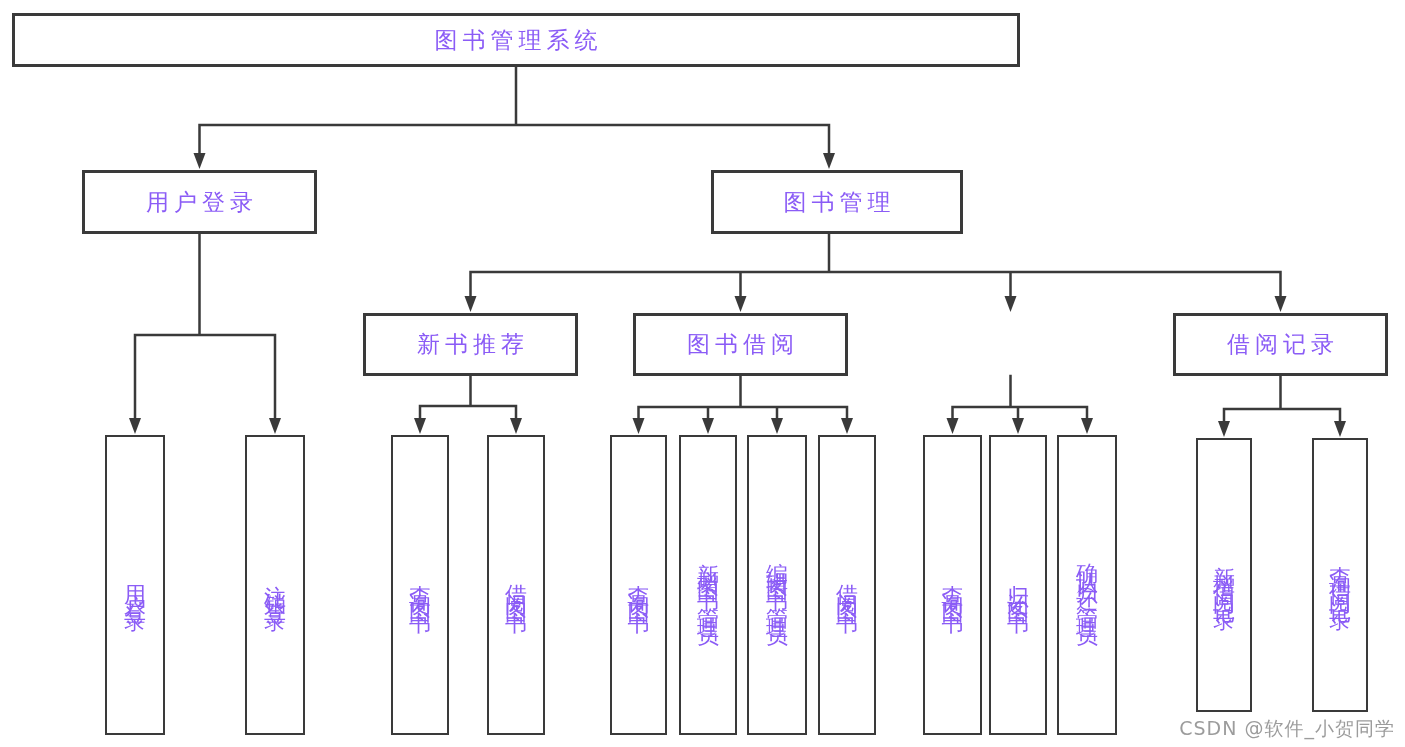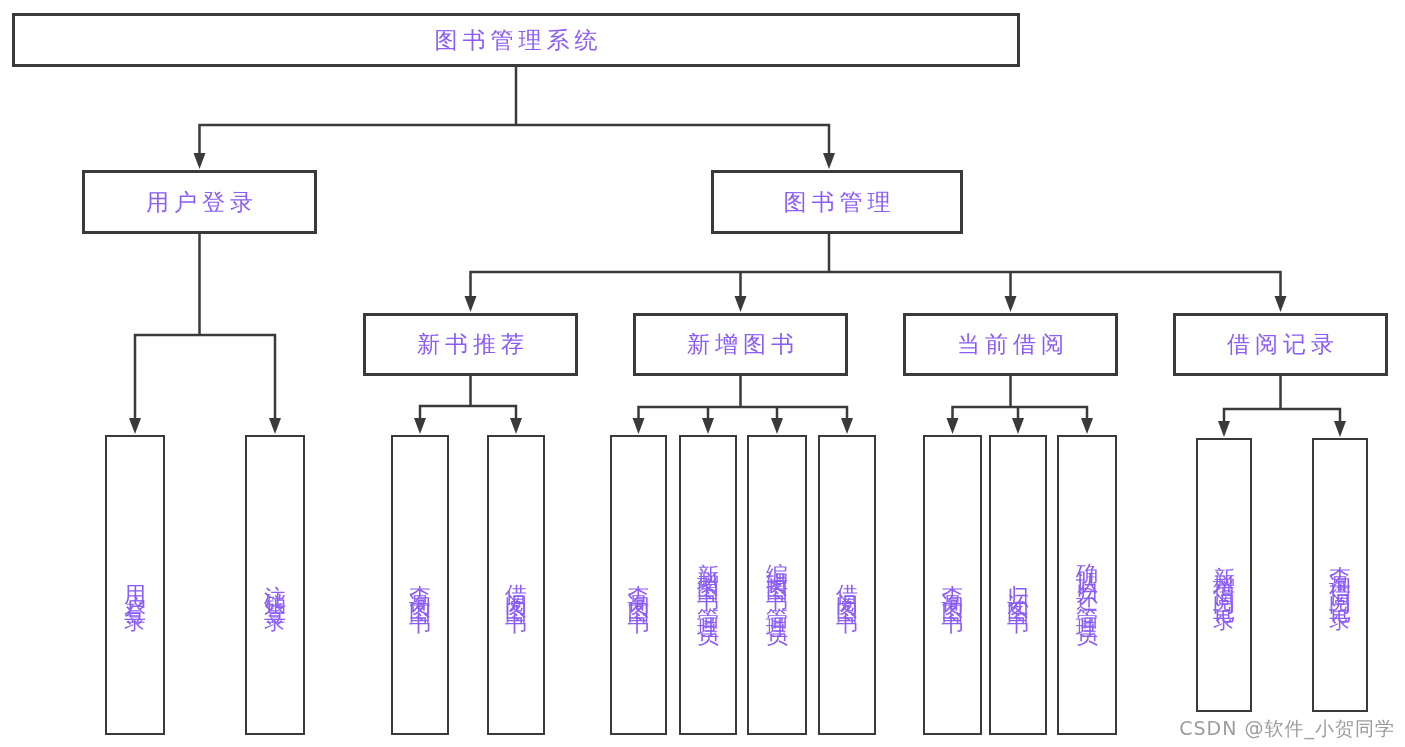--- a/index.html
+++ b/index.html
@@ -129,24 +129,21 @@
     <span class="lbl">用户登录</span>
   </div>
   <div class="box n-bookmgmt">
     <span class="lbl">图书管理</span>
   </div>
 
   <div class="box n-l3 n-recommend">
     <span class="lbl">新书推荐</span>
   </div>
   <div class="box n-l3 n-borrowing">
-    <span class="lbl">新增图书</span>
-  </div>
-  <div class="box n-l3 n-current">
-    <span class="lbl">当前借阅</span>
+    <span class="lbl">图书借阅</span>
   </div>
   <div class="box n-l3 n-records">
     <span class="lbl">借阅记录</span>
   </div>
 
   <div class="box leaf lf lf-a1">
     <span class="lbl">用户登录</span>
   </div>
   <div class="box leaf lf lf-a2">
     <span class="lbl">注销登录</span>

